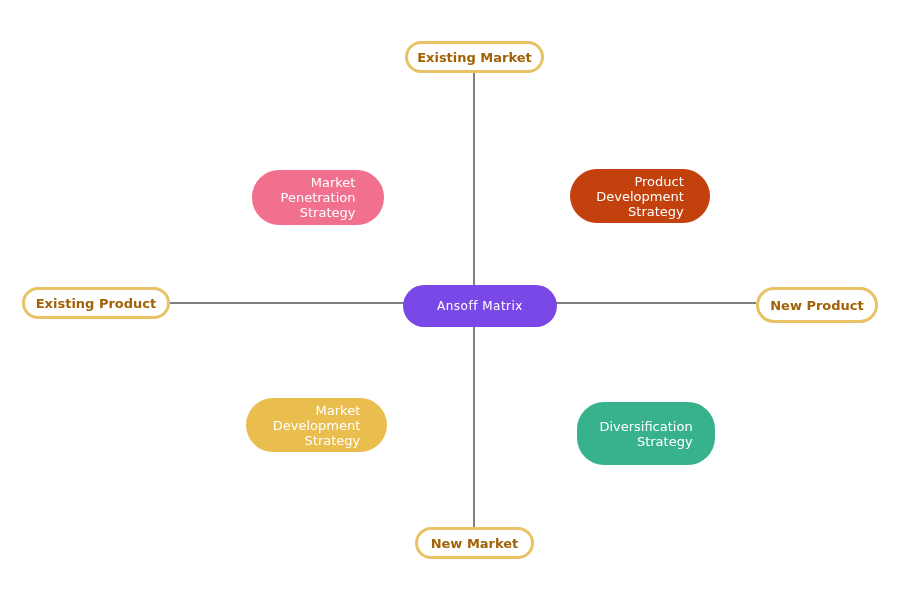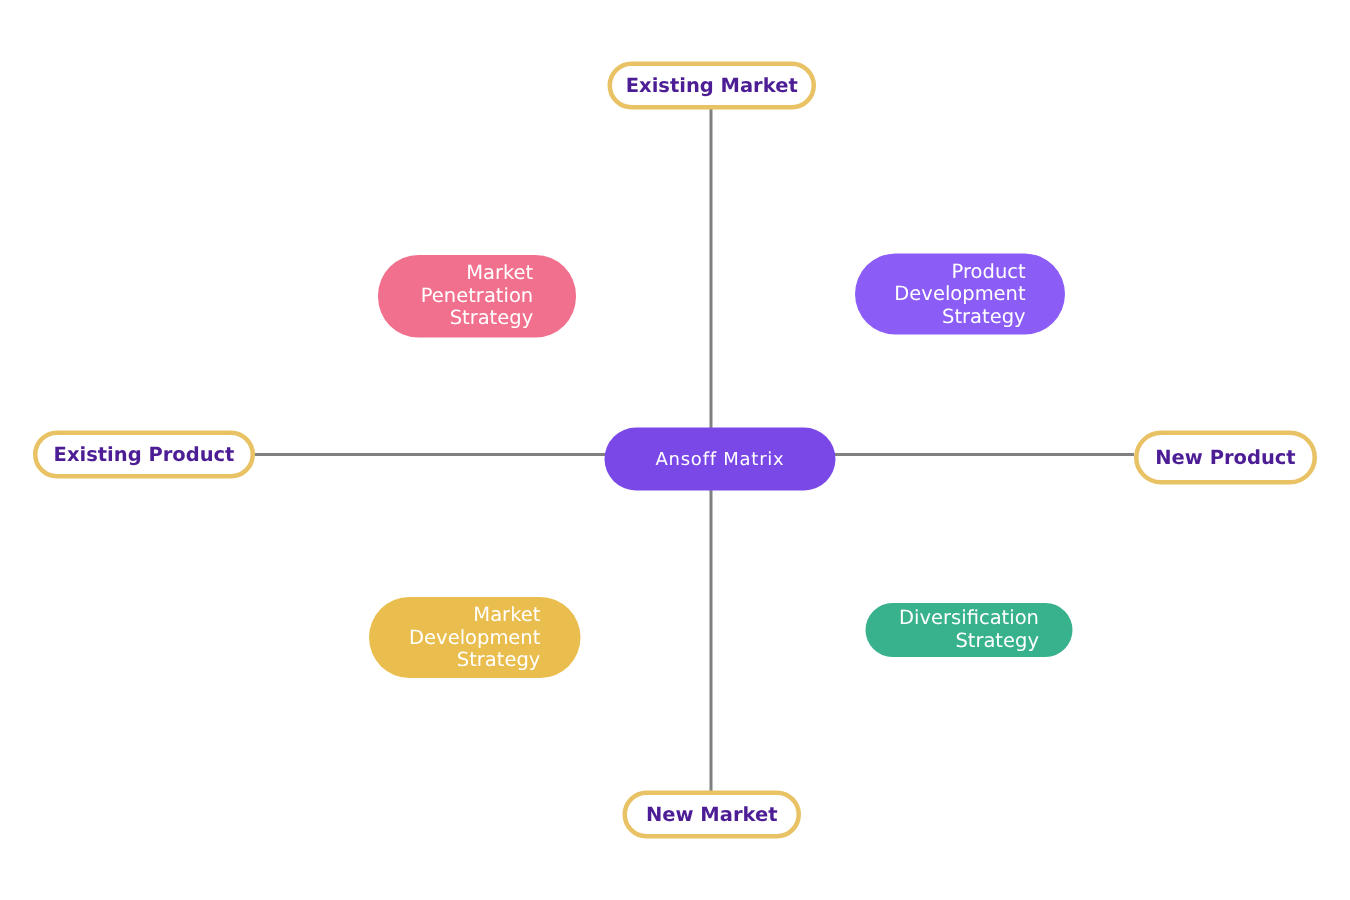--- a/index.html
+++ b/index.html
@@ -27,21 +27,21 @@
     position: absolute;
     z-index: 2;
     background: #ffffff;
     border: 3px solid #e8c264;
     border-radius: 18px;
     display: flex;
     align-items: center;
     justify-content: center;
     font-size: 13px;
     font-weight: bold;
-    color: #4c1d95;
+    color: #a16207;
     box-sizing: border-box;
     white-space: nowrap;
     cursor: default;
   }
 
   .node {
     position: absolute;
     z-index: 3;
     border-radius: 27px;
     display: flex;
@@ -70,21 +70,21 @@
 
   #pill-top    { left: 405px; top: 41px;  width: 139px; height: 32px; }
   #pill-bottom { left: 415px; top: 527px; width: 119px; height: 32px; }
   #pill-left   { left: 22px;  top: 287px; width: 148px; height: 32px; }
   #pill-right  { left: 756px; top: 287px; width: 122px; height: 36px; }
 
   #node-center { left: 403px; top: 285px; width: 154px; height: 42px; }
   #quad-tl     { left: 252px; top: 170px; width: 132px; height: 55px; }
   #quad-tr     { left: 570px; top: 169px; width: 140px; height: 54px; }
   #quad-bl     { left: 246px; top: 398px; width: 141px; height: 54px; }
-  #quad-br     { left: 577px; top: 402px; width: 138px; height: 36px; }
+  #quad-br     { left: 577px; top: 402px; width: 138px; height: 63px; }
 </style>
 </head>
 <body>
 
 <div class="canvas">
 
   <div id="v-line" class="line v"></div>
   <div id="h-line" class="line h"></div>
 
   <div id="pill-top" class="pill">Existing Market</div>
@@ -94,21 +94,21 @@
   <div id="pill-left" class="pill">Existing Product</div>
 
   <div id="pill-right" class="pill">New Product</div>
 
   <div id="node-center" class="node center" style="background-color: rgb(123, 72, 232);">Ansoff Matrix</div>
 
   <div id="quad-tl" class="node quad" style="background-color: rgb(241, 112, 142);">Market
 Penetration
 Strategy</div>
 
-  <div id="quad-tr" class="node quad" style="background-color: #8b5cf6;">Product
+  <div id="quad-tr" class="node quad" style="background-color: #c2410c;">Product
 Development
 Strategy</div>
 
   <div id="quad-bl" class="node quad" style="background-color: rgb(234, 190, 78);">Market
 Development
 Strategy</div>
 
   <div id="quad-br" class="node quad" style="background-color: rgb(56, 177, 141);">Diversification
 Strategy</div>
 

